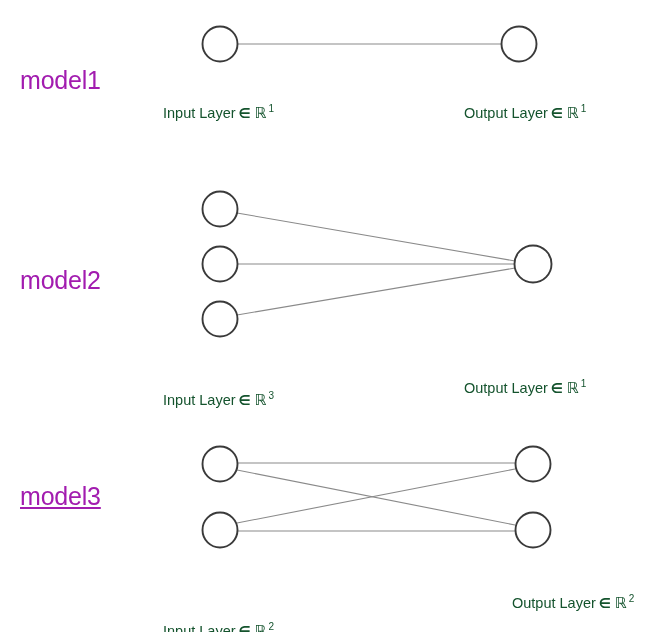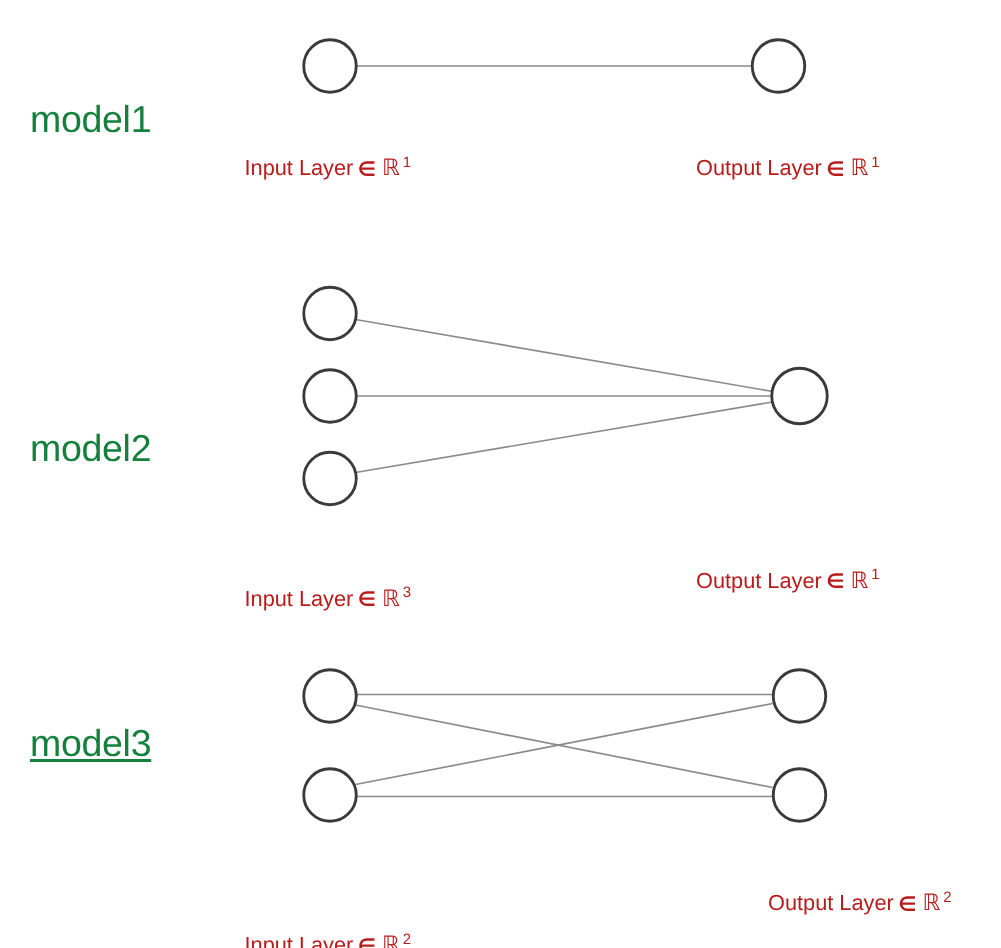--- a/index.html
+++ b/index.html
@@ -22,37 +22,37 @@
     width: 667px;
     height: 632px;
   }
 
   
   .model-label {
     position: absolute;
     font-family: "Liberation Sans", sans-serif;
     font-size: 25px;
     font-weight: 400;
-    color: #15803d;
+    color: #a21caf;
     letter-spacing: -0.2px;
     white-space: nowrap;
     line-height: 1;
     text-align: right;
   }
   #model-label-1 { left: 20px; top: 68px; }
-  #model-label-2 { left: 20px; top: 268px; margin-top: 19px; }
+  #model-label-2 { left: 20px; top: 268px; }
   #model-label-3 { left: 20px; top: 484px; text-decoration: underline; }
 
   
   .layer-caption {
     position: absolute;
     font-family: "Liberation Sans", sans-serif;
     font-size: 14.5px;
     font-weight: 400;
-    color: #b91c1c;
+    color: #14532d;
     white-space: nowrap;
     line-height: 1;
   }
   .layer-caption .sup {
     font-size: 10px;
     vertical-align: super;
     margin-left: 2px;
   }
   .layer-caption .rr {
     font-family: "DejaVu Sans", sans-serif;

